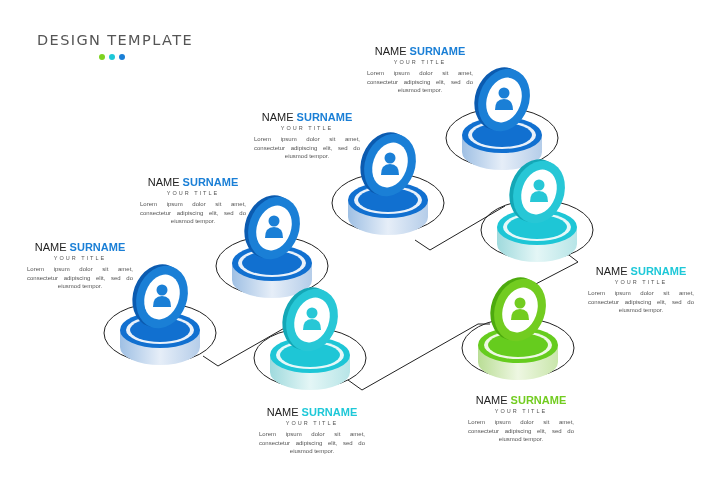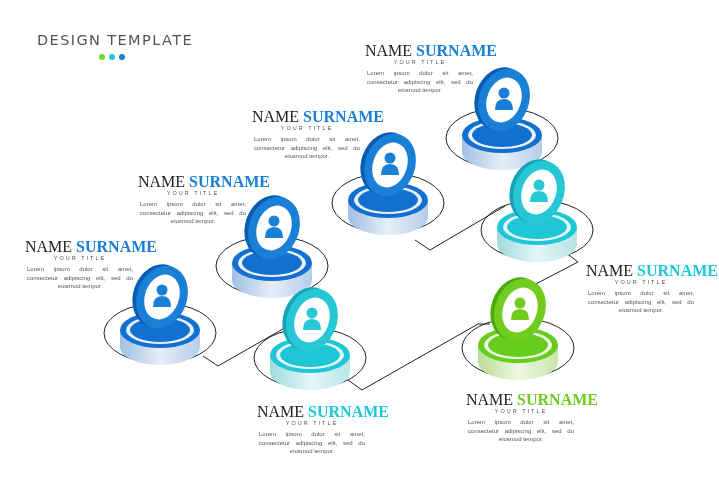--- a/index.html
+++ b/index.html
@@ -6,21 +6,21 @@
   body { width: 719px; height: 500px; position: relative; overflow: hidden; font-family: "Liberation Sans", sans-serif; }
   .title-block { position: absolute; left: 37px; top: 30px; }
   .title-main { font-family: "DejaVu Sans", sans-serif; font-weight: bold; font-size: 20px; letter-spacing: 0.2px; color: #111111; line-height: 22px; }
   .title-sub { font-family: "DejaVu Sans", sans-serif; font-size: 14.5px; letter-spacing: 1.4px; color: #555555; line-height: 18px; margin-top: 1px; }
   .dots { margin-left: 62px; margin-top: 5px; display: flex; gap: 4px; }
   .dot { width: 6px; height: 6px; border-radius: 50%; }
 
   svg.diagram { position: absolute; left: 0; top: 0; }
 
   .label { position: absolute; width: 110px; text-align: center; }
-  .label .name { font-family: Liberation Serif, serif; font-size: 16px; color: #222; line-height: 12px; white-space: nowrap; }
+  .label .name { font-family: Liberation Sans, sans-serif; font-size: 11px; color: #222; line-height: 12px; white-space: nowrap; }
   .label .name b { font-weight: bold; }
   .label .ytitle { font-size: 5.5px; letter-spacing: 2px; color: #555; line-height: 8px; margin-top: 1px; }
   .label .desc { font-size: 6px; color: #555; line-height: 8.6px; margin-top: 3px; text-align: justify; text-align-last: center; padding: 0 2px; }
 </style>
 </head>
 <body>
 
 <div class="title-block">
   <div class="title-sub">DESIGN TEMPLATE</div>
   <div class="dots">

